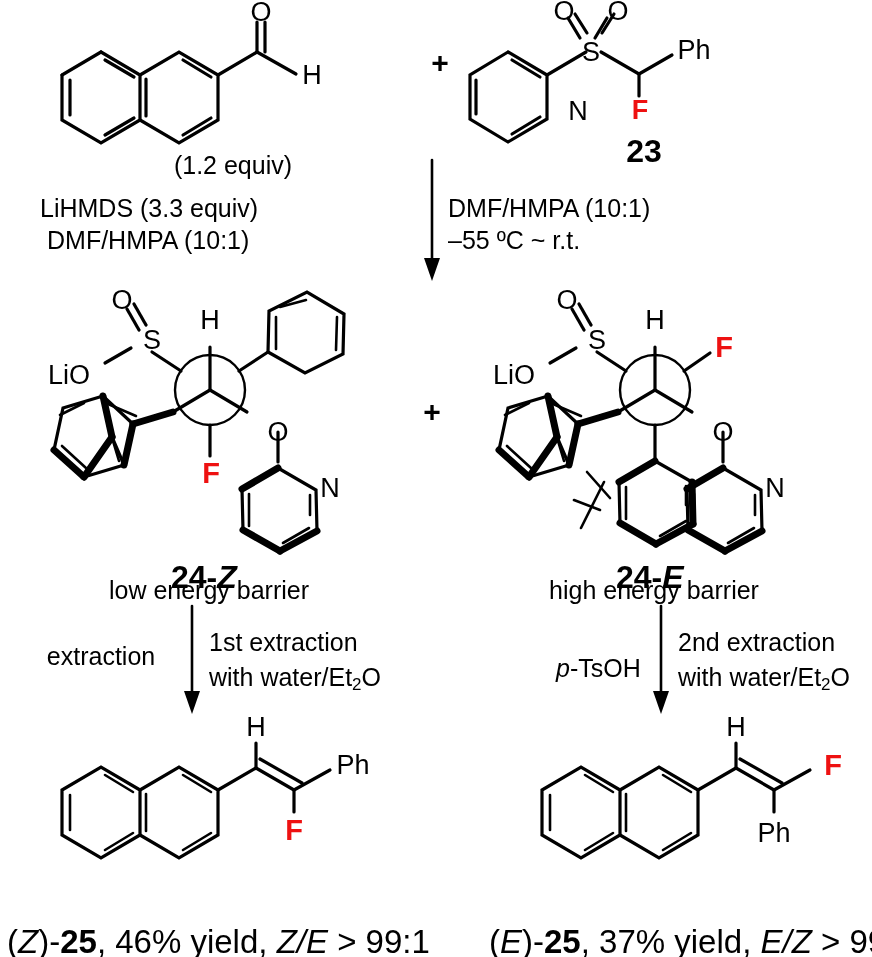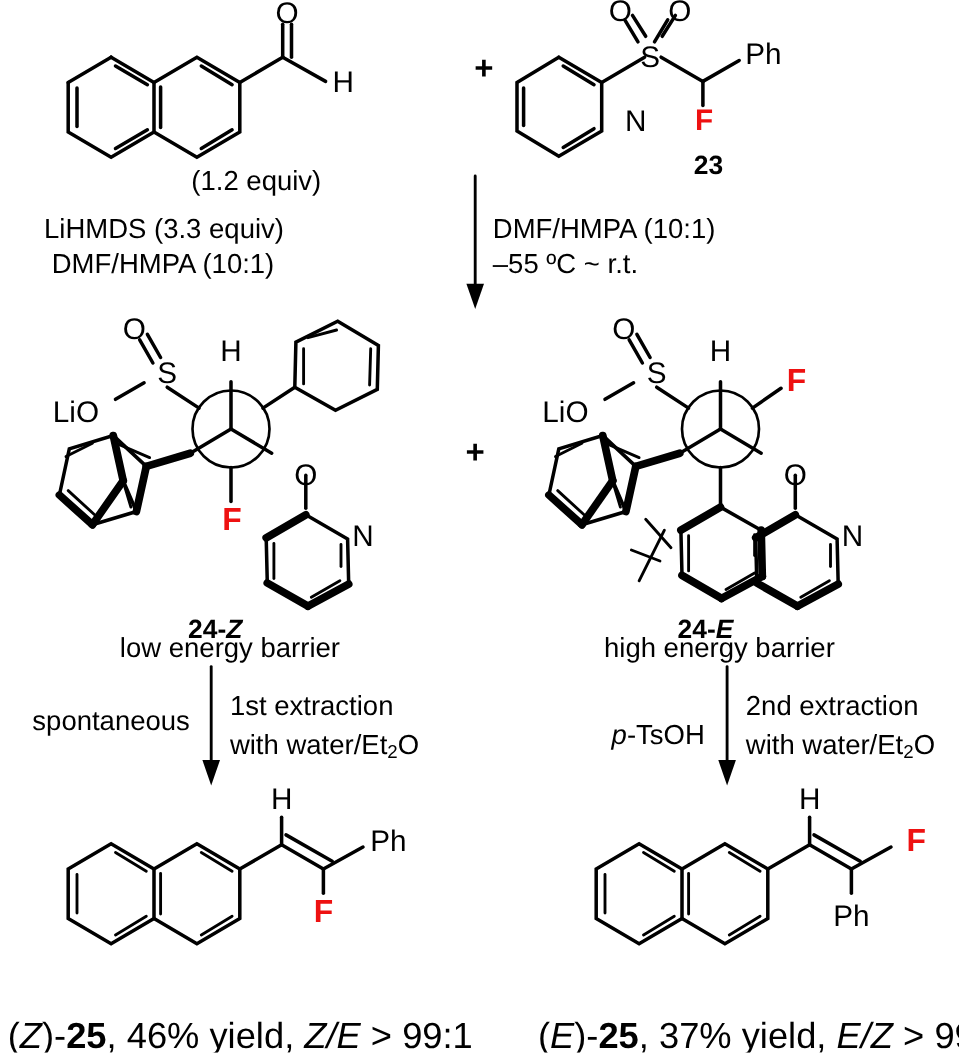--- a/index.html
+++ b/index.html
@@ -23,21 +23,21 @@
     white-space: nowrap;
     line-height: 1;
     color: #000;
   }
   .c  { transform: translate(-50%, -50%); }
   .atom   { font-size: 27px; }
   .atomF  { font-size: 27px; color: #ee1111; font-weight: 700; }
   .atomFb { font-size: 29px; color: #ee1111; font-weight: 700; }
   .cond   { font-size: 25px; }
   .cond-sub { font-size: 17px; vertical-align: -4px; }
-  .bold   { font-weight: 700; font-size: 24px; }
+  .bold   { font-weight: 700; font-size: 32px; }
   .plus   { font-size: 30px; font-weight: 700; }
   .caption { font-size: 33px; }
   .ital { font-style: italic; }
   svg { position: absolute; left: 0; top: 0; overflow: visible; }
 </style>
 </head>
 <body>
 
 <div id="scheme">
 
@@ -305,21 +305,21 @@
   <span class="lbl atom c" style="left:514px; top:375px;">LiO</span>
   <span class="lbl atom c" style="left:655px; top:320px;">H</span>
   <span class="lbl atomFb c" style="left:724px; top:347px;">F</span>
   <span class="lbl atom c" style="left:723px; top:432px;">O</span>
   <span class="lbl atom c" style="left:775px; top:488px;">N</span>
   <span class="lbl bold" style="left:616px; top:561px;"><span>24-</span><span class="ital">E</span></span>
   <span class="lbl cond c" style="left:654px; top:590px;">high energy barrier</span>
 
   <span class="lbl plus c" style="left:432px; top:412px;">+</span>
 
-  <span class="lbl cond c" style="left:101px; top:656px;">spontaneous</span>
+  <span class="lbl cond c" style="left:101px; top:656px;">extraction</span>
   <span class="lbl cond" style="left:209px; top:630px;">1st extraction</span>
   <span class="lbl cond" style="left:209px; top:665px;"><span>with water/Et</span><span class="cond-sub">2</span><span>O</span></span>
 
   <span class="lbl cond" style="left:556px; top:656px;"><span class="ital">p</span><span>-TsOH</span></span>
   <span class="lbl cond" style="left:678px; top:630px;">2nd extraction</span>
   <span class="lbl cond" style="left:678px; top:665px;"><span>with water/Et</span><span class="cond-sub">2</span><span>O</span></span>
 
   <span class="lbl atom c" style="left:256px; top:727px;">H</span>
   <span class="lbl atomFb c" style="left:294px; top:830px;">F</span>
   <span class="lbl atom c" style="left:353px; top:765px;">Ph</span>

